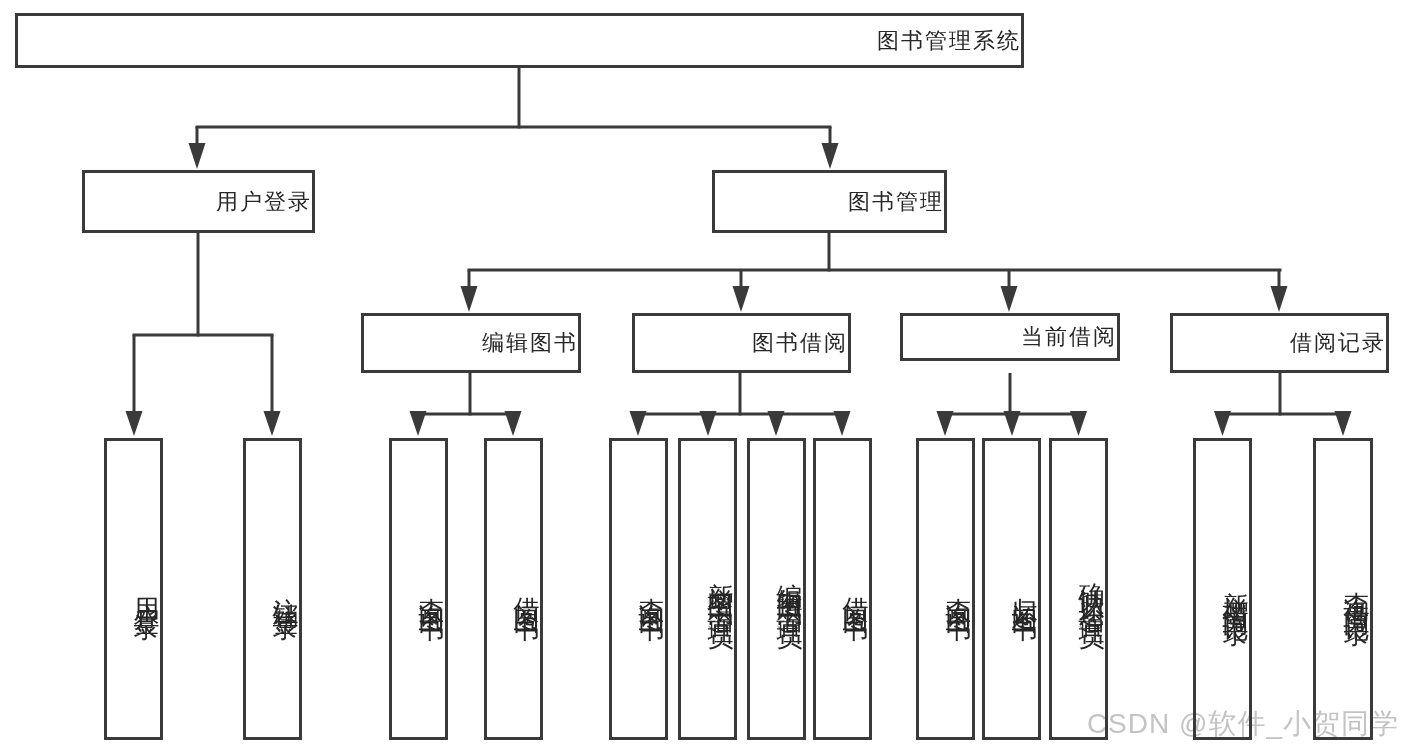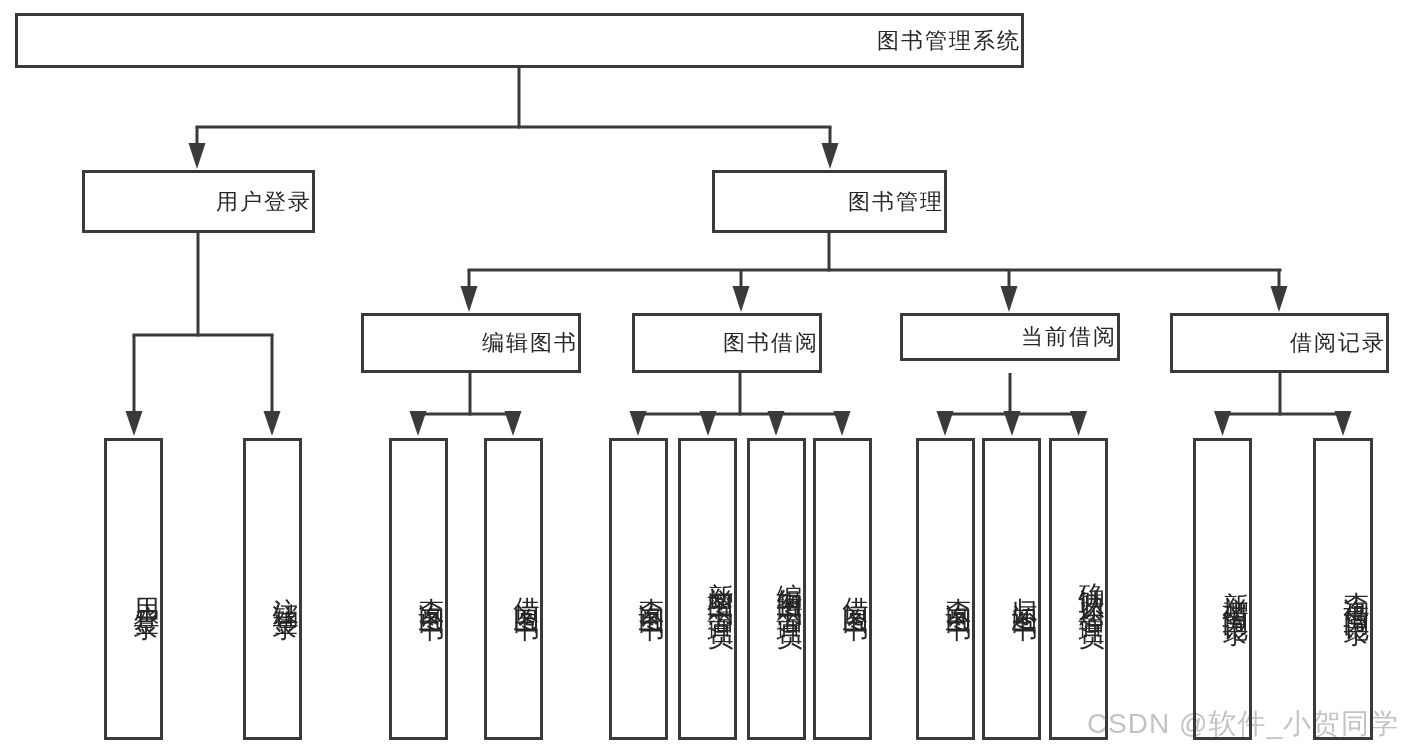--- a/index.html
+++ b/index.html
@@ -134,21 +134,21 @@
   <div class="node" style="left:82px;top:170px;width:233px;height:63px;">
     <span class="h-label">用户登录</span>
   </div>
   <div class="node" style="left:712px;top:170px;width:235px;height:63px;">
     <span class="h-label">图书管理</span>
   </div>
 
   <div class="node" style="left:361px;top:313px;width:220px;height:60px;">
     <span class="h-label">编辑图书</span>
   </div>
-  <div class="node" style="left:632px;top:313px;width:190px;height:60px;">
+  <div class="node" style="left:632px;top:313px;width:219px;height:60px;">
     <span class="h-label">图书借阅</span>
   </div>
   <div class="node" style="left:900px;top:313px;width:220px;height:48px;">
     <span class="h-label">当前借阅</span>
   </div>
   <div class="node" style="left:1170px;top:313px;width:219px;height:60px;">
     <span class="h-label">借阅记录</span>
   </div>
 
   <div class="node leaf" style="left:104px;">

